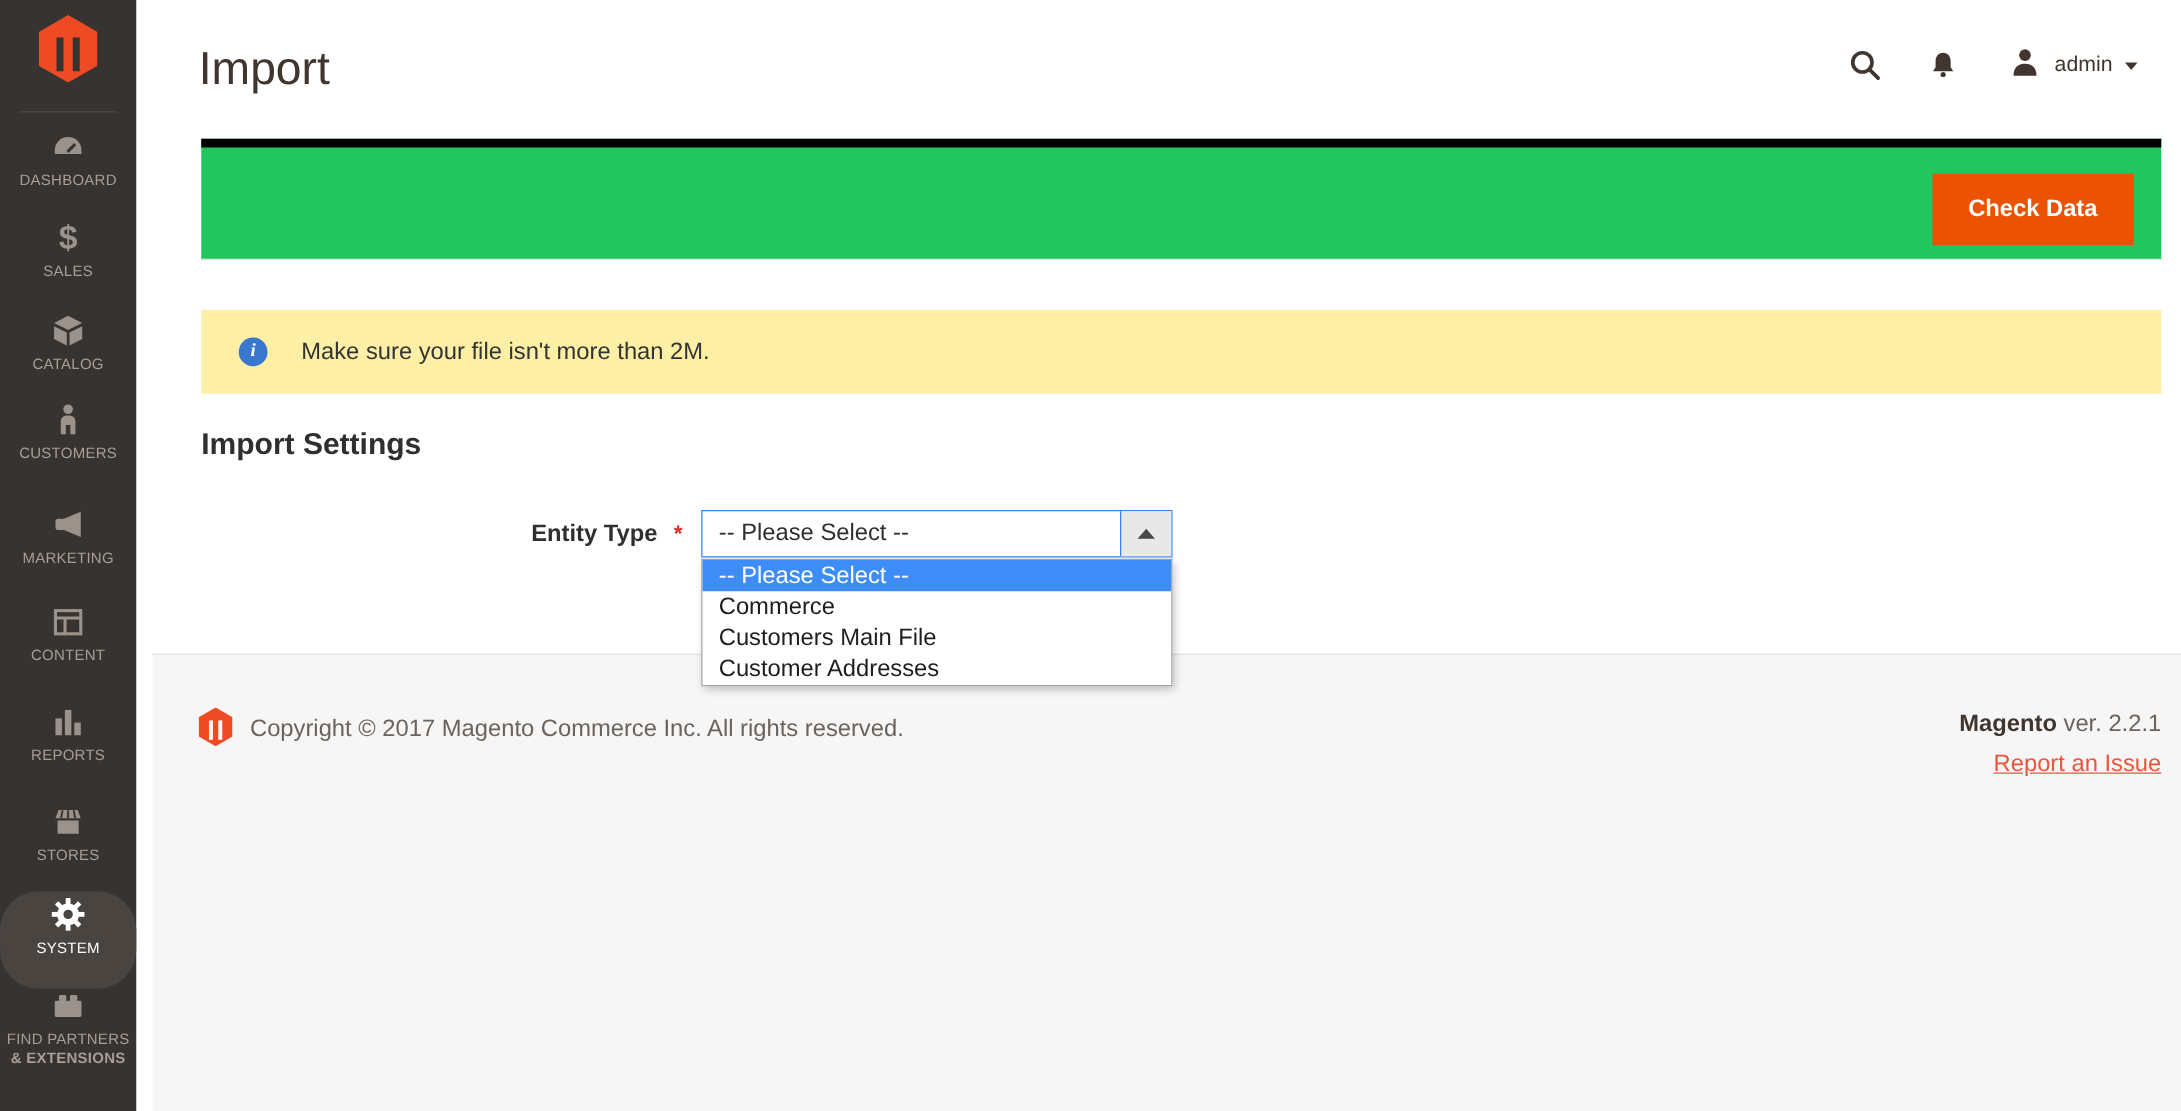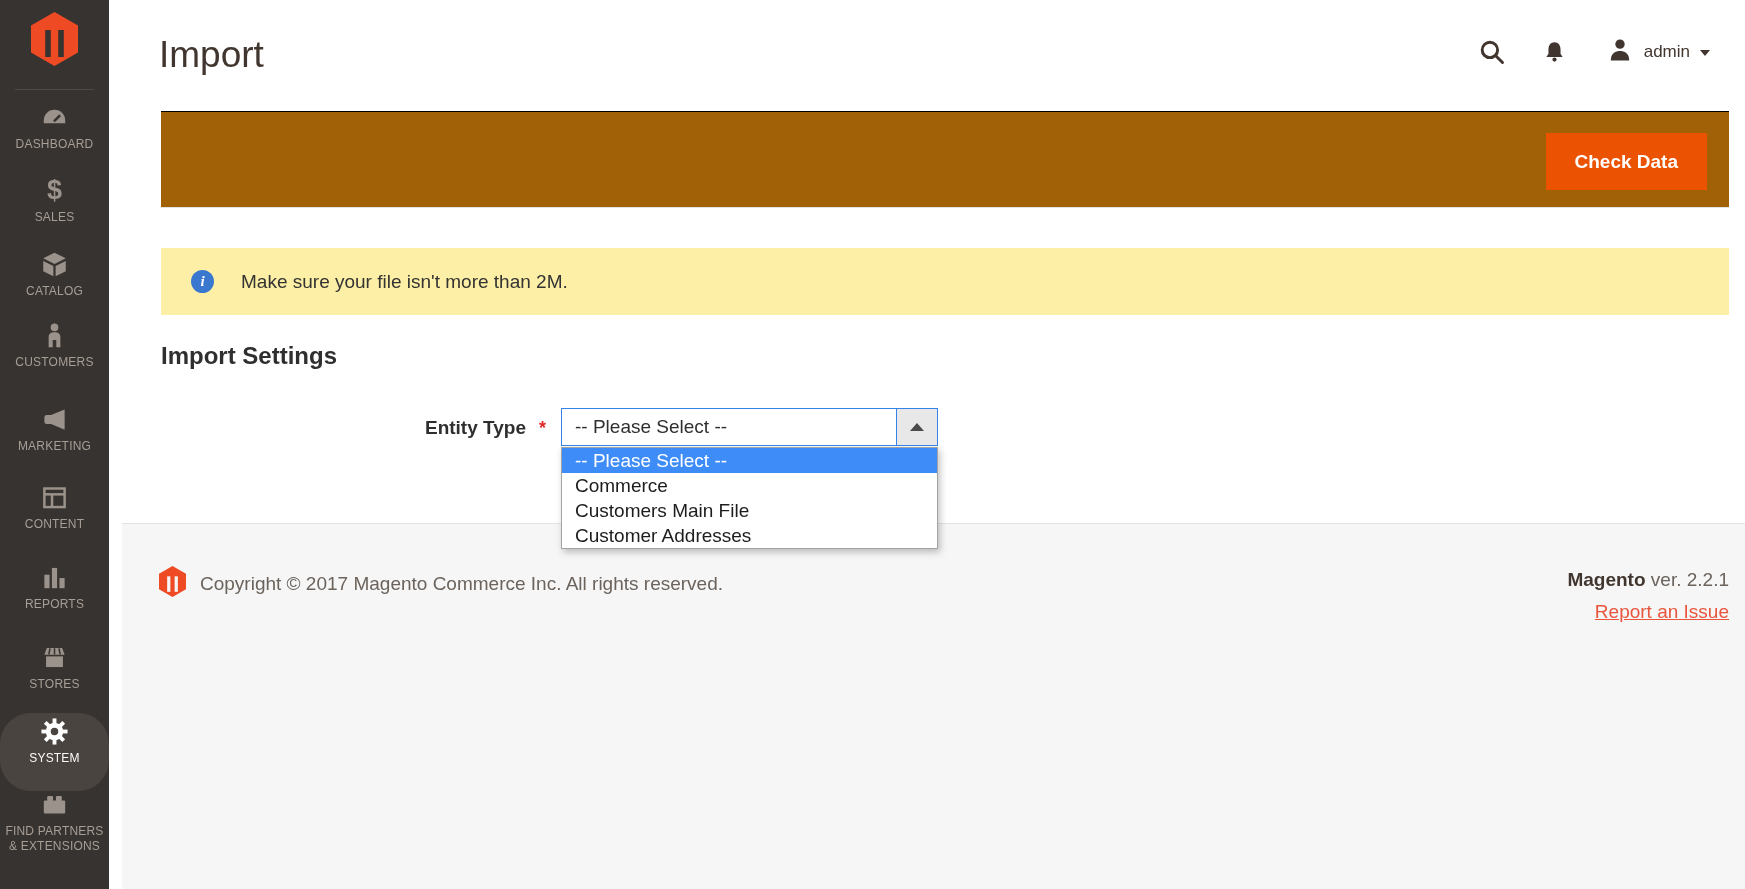--- a/index.html
+++ b/index.html
@@ -23,22 +23,22 @@
   .page-title { position:absolute; left:37px; top:34px; font-size:37px; font-weight:300; color:#41362f; }
 
   .header-actions { position:absolute; top:36px; right:48px; display:flex; align-items:center; height:32px; }
   .icon-btn { display:flex; align-items:center; cursor:pointer; }
   .search-btn { margin-right:36px; }
   .bell-btn { margin-right:40px; }
   .user-menu { display:flex; align-items:center; cursor:pointer; }
   .user-name { margin:0 10px 0 11px; font-size:17px; color:#41362f; }
   .caret-down { width:0; height:0; border-left:5.5px solid transparent; border-right:5.5px solid transparent; border-top:6.5px solid #41362f; margin-top:2px; }
 
-  .toolbar { position:absolute; left:39px; right:29px; top:111px; height:97px; background:#a16207;
-             border-top:1px solid #000000; border-bottom:1px solid #e3e3e3; }
+  .toolbar { position:absolute; left:39px; right:29px; top:111px; height:97px; background:#22c55e;
+             border-top:7px solid #000000; border-bottom:1px solid #e3e3e3; }
   .check-data { position:absolute; right:22px; top:21px; height:57px; padding:0 29px; background:#eb5202;
                 color:#fff; font-size:19px; font-weight:bold; border:none; cursor:pointer;
                 font-family:"Liberation Sans","DejaVu Sans",sans-serif; }
 
   .notice { position:absolute; left:39px; right:29px; top:248px; height:67px; background:#fdf0a6;
             display:flex; align-items:center; padding-left:30px; }
   .info-icon { width:23px; height:23px; border-radius:50%; background:#3a77cf; color:#fff;
                display:flex; align-items:center; justify-content:center;
                font-family:"Liberation Serif","DejaVu Serif",serif; font-style:italic; font-weight:bold; font-size:15px;
                margin-right:27px; flex:0 0 auto; }
@@ -195,21 +195,21 @@
 
     <div class="nav-item" style="top:790px;height:84px;">
       <span class="nav-icon">
         <svg width="27" height="27" viewBox="0 0 24 24" fill="#9b938b">
             <rect x="2.5" y="8.5" width="19" height="11.5" rx="1"></rect>
             <rect x="5.5" y="4.5" width="5.2" height="4.5" rx="1"></rect>
             <rect x="13.3" y="4.5" width="5.2" height="4.5" rx="1"></rect>
           </svg>
       </span>
       <span class="nav-label">FIND PARTNERS</span>
-      <span class="nav-label" style="margin-top:0;">&amp; EXTENSIONS</span>
+      <span class="nav-label" style="margin-top:0;font-weight:bold;">&amp; EXTENSIONS</span>
     </div>
   </aside>
 
   <main class="main">
 
     <h1 class="page-title">Import</h1>
 
     <div class="header-actions">
       <span class="icon-btn search-btn">
         <svg width="28" height="28" viewBox="0 0 24 24">

